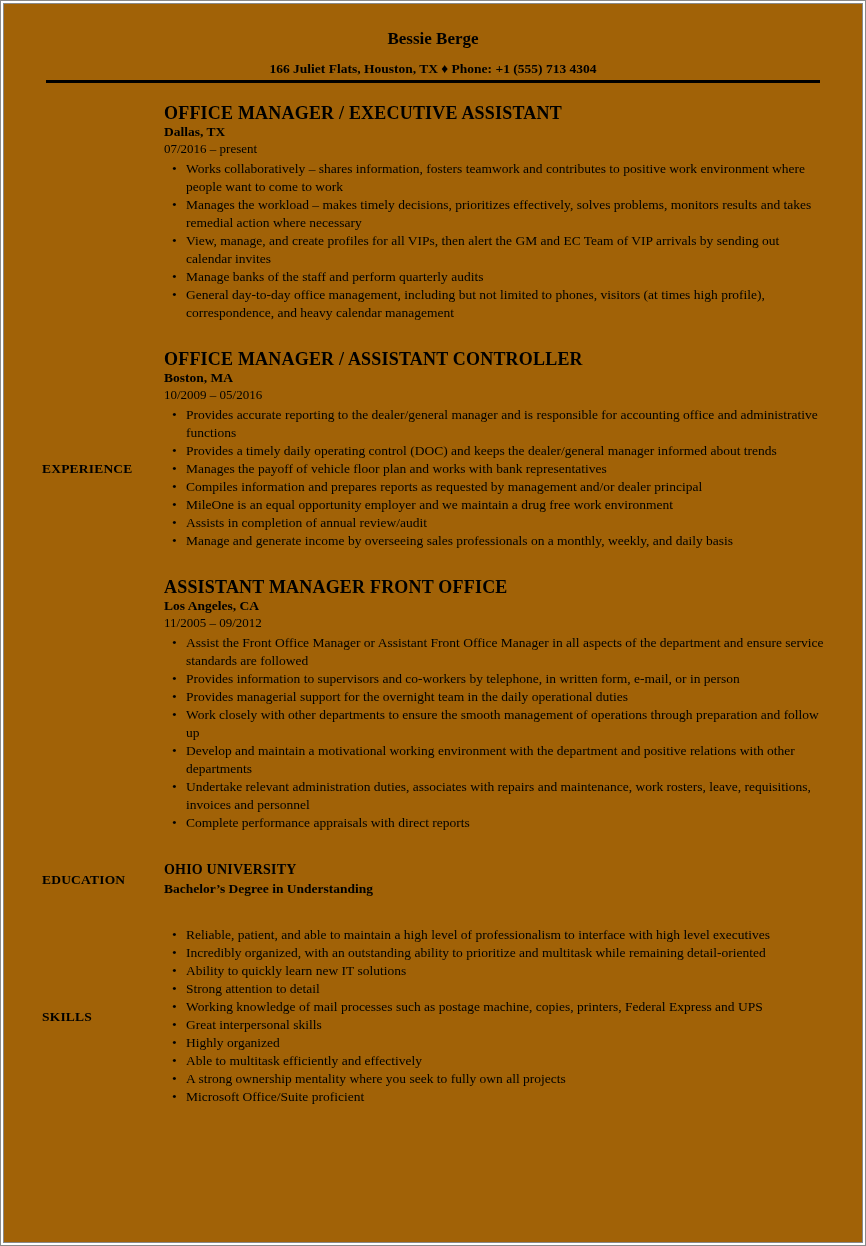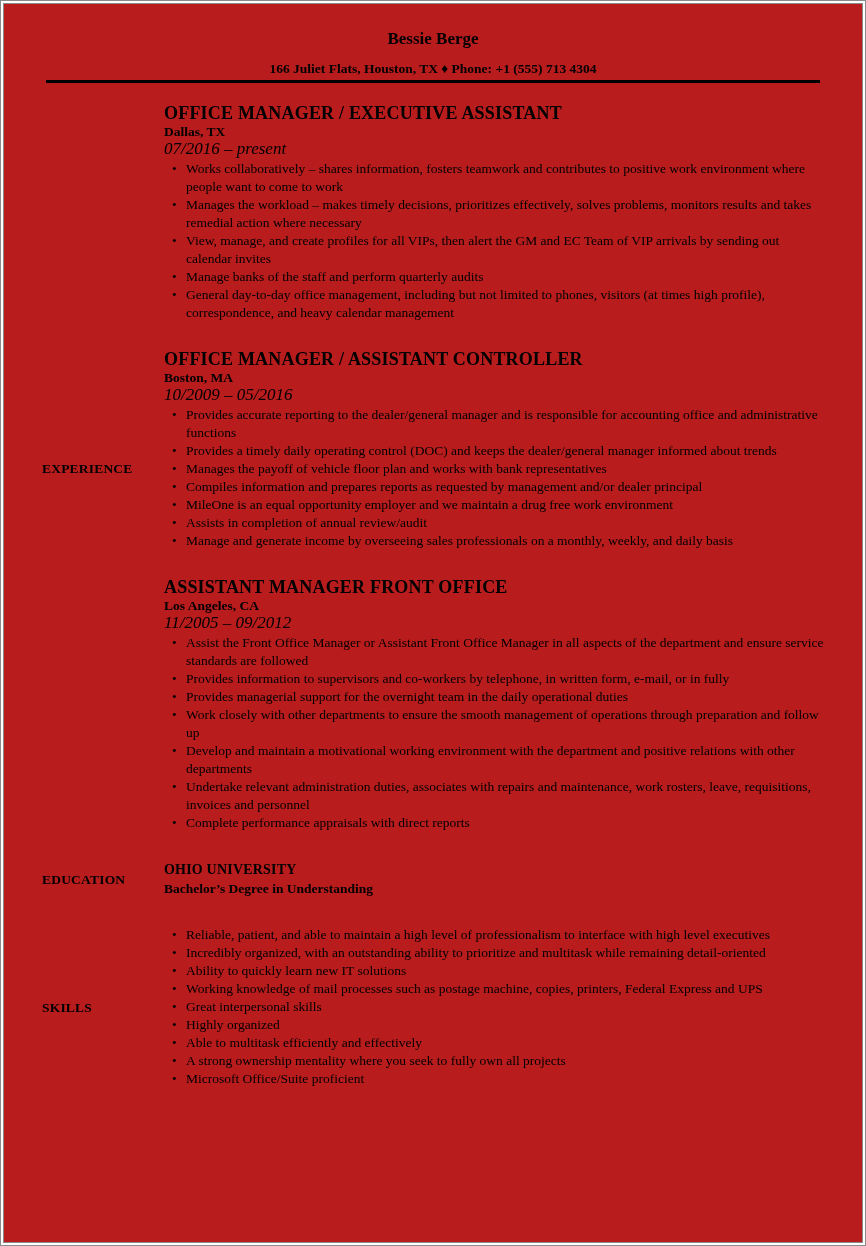--- a/index.html
+++ b/index.html
@@ -17,21 +17,21 @@
     padding: 2px;
     font-family: "Liberation Serif", "DejaVu Serif", serif;
     color: #000000;
     overflow: hidden;
   }
   .page-inner {
     box-sizing: border-box;
     width: 100%;
     height: 100%;
     border: 1px solid #8a8a8a;
-    background: #b91c1c;
+    background: #a16207;
   }
   .header {
     padding: 24px 42px 0 42px;
     text-align: center;
   }
   .name {
     font-size: 17px;
     font-weight: bold;
     line-height: 21px;
     margin: 0 0 11px 0;
@@ -79,24 +79,23 @@
     font-weight: bold;
     line-height: 19px;
     letter-spacing: 0.2px;
   }
   .job-location {
     font-size: 13.5px;
     font-weight: bold;
     line-height: 18px;
   }
   .job-dates {
-    font-size: 17px;
+    font-size: 13px;
     line-height: 16px;
     margin-bottom: 3px;
-    font-style: italic;
   }
   ul.bullets {
     list-style: none;
     margin: 0;
     padding: 0;
   }
   ul.bullets li {
     position: relative;
     padding-left: 22px;
     line-height: 18px;
@@ -170,21 +169,21 @@
               <li>Manage and generate income by overseeing sales professionals on a monthly, weekly, and daily basis</li>
             </ul>
           </div>
 
           <div class="job">
             <div class="job-title">ASSISTANT MANAGER FRONT OFFICE</div>
             <div class="job-location">Los Angeles, CA</div>
             <div class="job-dates">11/2005 – 09/2012</div>
             <ul class="bullets">
               <li>Assist the Front Office Manager or Assistant Front Office Manager in all aspects of the department and ensure service standards are followed</li>
-              <li>Provides information to supervisors and co-workers by telephone, in written form, e-mail, or in fully</li>
+              <li>Provides information to supervisors and co-workers by telephone, in written form, e-mail, or in person</li>
               <li>Provides managerial support for the overnight team in the daily operational duties</li>
               <li>Work closely with other departments to ensure the smooth management of operations through preparation and follow up</li>
               <li>Develop and maintain a motivational working environment with the department and positive relations with other departments</li>
               <li>Undertake relevant administration duties, associates with repairs and maintenance, work rosters, leave, requisitions, invoices and personnel</li>
               <li>Complete performance appraisals with direct reports</li>
             </ul>
           </div>
 
         </div>
       </div>
@@ -197,20 +196,21 @@
         </div>
       </div>
 
       <div class="section section-skills">
         <div class="section-label">SKILLS</div>
         <div class="section-content">
           <ul class="bullets">
             <li>Reliable, patient, and able to maintain a high level of professionalism to interface with high level executives</li>
             <li>Incredibly organized, with an outstanding ability to prioritize and multitask while remaining detail-oriented</li>
             <li>Ability to quickly learn new IT solutions</li>
+            <li>Strong attention to detail</li>
             <li>Working knowledge of mail processes such as postage machine, copies, printers, Federal Express and UPS</li>
             <li>Great interpersonal skills</li>
             <li>Highly organized</li>
             <li>Able to multitask efficiently and effectively</li>
             <li>A strong ownership mentality where you seek to fully own all projects</li>
             <li>Microsoft Office/Suite proficient</li>
           </ul>
         </div>
       </div>
 

